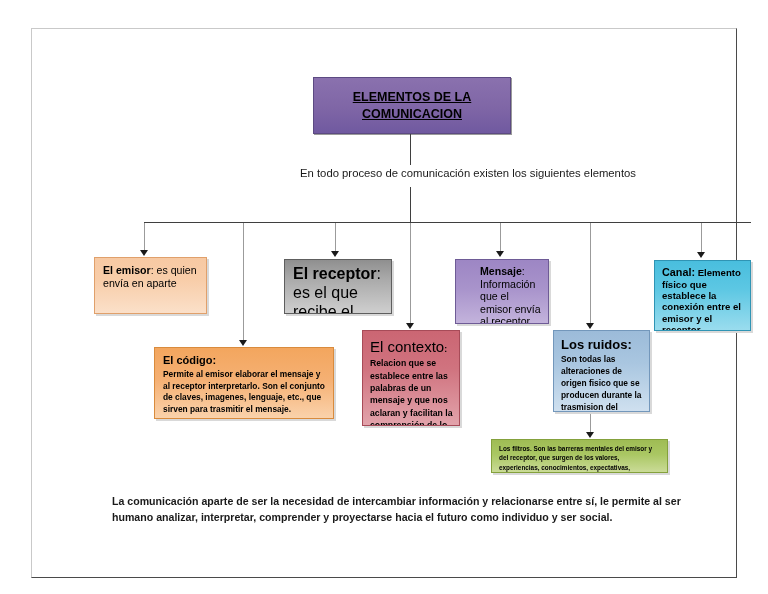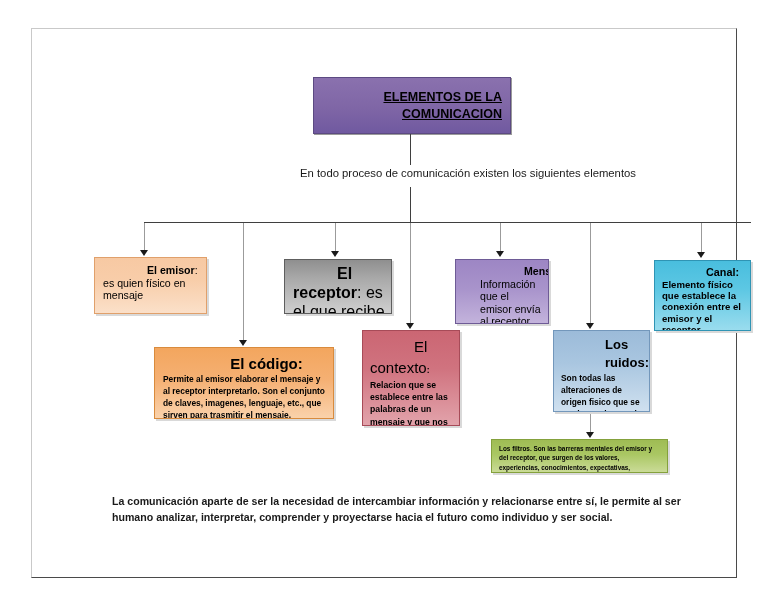--- a/index.html
+++ b/index.html
@@ -32,30 +32,30 @@
     box-sizing: border-box;
   }
 
   .node {
     position: absolute;
     box-sizing: border-box;
     overflow: hidden;
     color: #000000;
     line-height: 1.18;
   }
-  .node .hd { font-weight: bold; margin-left: 44px; }
+  .node .hd { font-weight: bold; }
 
   
   #title-box {
     left: 281px; top: 48px; width: 198px; height: 57px;
     background: linear-gradient(to bottom, #8a71ae 0%, #7f66a6 55%, #7059a0 100%);
     border: 1px solid #5c4a82;
     box-shadow: 1px 1px 0 #9a9a9a;
     display: flex; align-items: center; justify-content: center;
-    text-align: right;
+    text-align: center;
     font-size: 12.5px; font-weight: bold;
     padding: 4px 8px;
   }
   #title-box span { text-decoration: underline; line-height: 1.35; }
 
   
   #subtitle {
     left: 268px; top: 138px; width: 380px;
     font-size: 11.3px; color: #1a1a1a;
   }
@@ -93,21 +93,21 @@
 
   
   #box-codigo {
     left: 122px; top: 318px; width: 180px; height: 72px;
     background: linear-gradient(to bottom, #f3a65e 0%, #f5b073 45%, #fad2ab 100%);
     border: 1px solid #d98b3d;
     box-shadow: 2px 2px 0 #d9d9d9;
     font-size: 8.4px; font-weight: bold; padding: 5px 7px 3px 8px;
     line-height: 1.42;
   }
-  #box-codigo .hd { font-size: 15px; text-align: center; }
+  #box-codigo .hd { font-size: 11px; }
   #box-contexto {
     left: 330px; top: 301px; width: 98px; height: 96px;
     background: linear-gradient(to bottom, #cb6673 0%, #d0737f 40%, #e2a3ab 100%);
     border: 1px solid #a74b58;
     box-shadow: 2px 2px 0 #d9d9d9;
     font-size: 8.7px; font-weight: bold; padding: 5px 5px 3px 7px;
     line-height: 1.42;
   }
   #box-contexto .hd { font-size: 15px; font-weight: normal; }
   #box-ruidos {
@@ -185,21 +185,21 @@
     <div class="ln v thin" style="left:558px; top:194px; height:101px;"></div>
     <div class="arrow" style="left:554px; top:294px;"></div>
 
     <div class="ln v thin" style="left:669px; top:194px; height:30px;"></div>
     <div class="arrow" style="left:665px; top:223px;"></div>
 
     <div class="ln v thin" style="left:558px; top:383px; height:21px;"></div>
     <div class="arrow" style="left:554px; top:403px;"></div>
 
     <div class="node" id="box-emisor">
-      <span class="hd">El emisor</span><span>: es quien  físico en mensaje</span>
+      <span class="hd">El emisor</span><span>: es quien  envía en aparte</span>
     </div>
 
     <div class="node" id="box-receptor">
       <span class="hd">El receptor</span><span>: es el que recibe el mensaje</span>
     </div>
 
     <div class="node" id="box-mensaje">
       <span class="hd">Mensaje</span><span>: Información que el emisor envía al receptor</span>
     </div>
 

